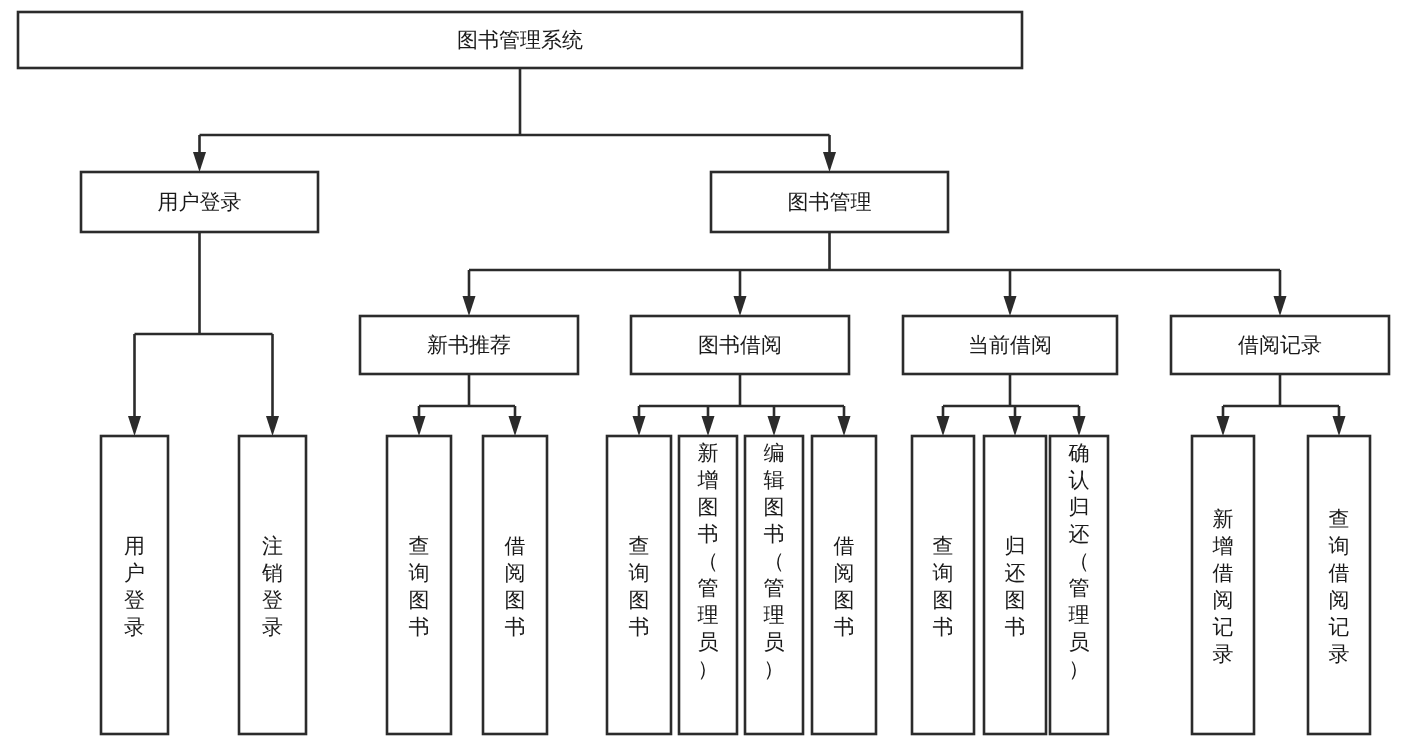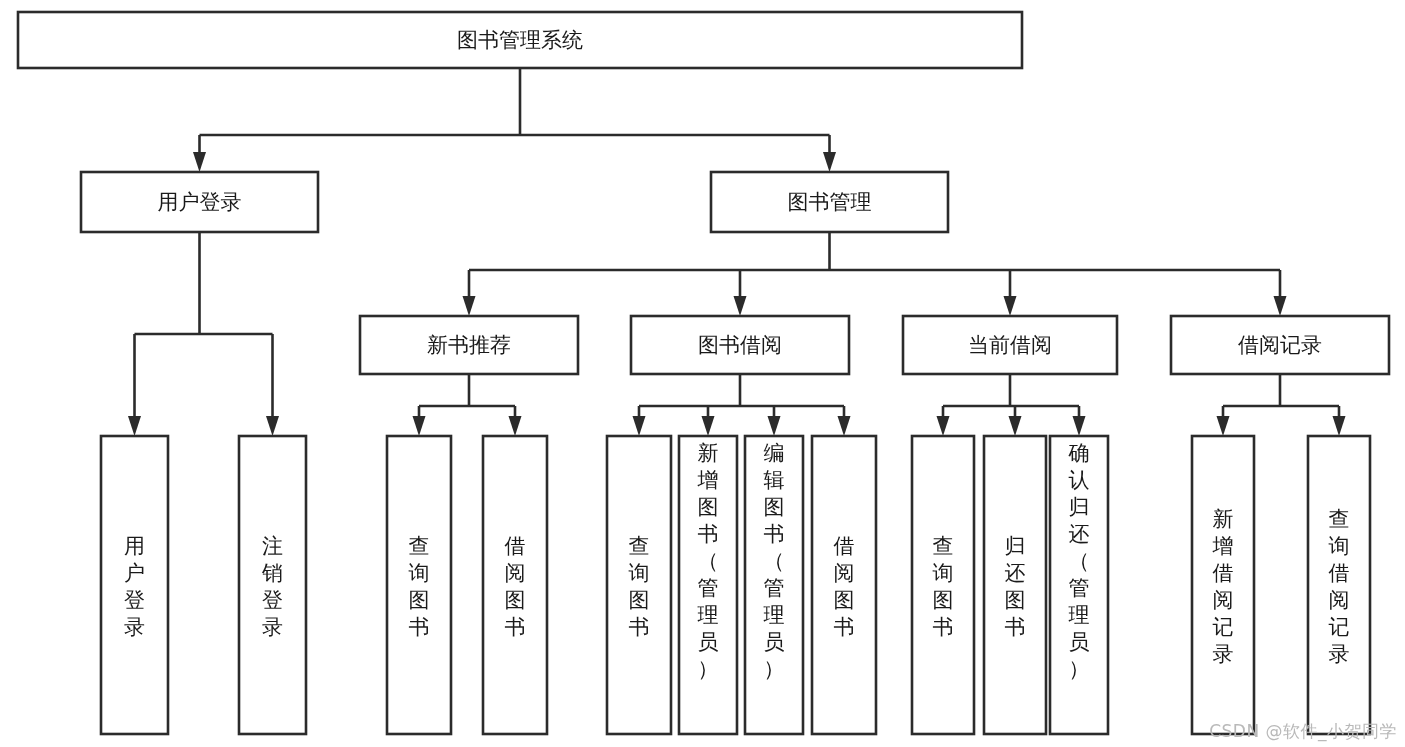--- a/index.html
+++ b/index.html
@@ -217,15 +217,14 @@
           <rect class="node-box" x="1192" y="436" width="62" height="298"></rect>
           <text class="node-label-vertical" x="1223" y="526"><tspan x="1223" dy="0">新</tspan><tspan x="1223" dy="27">增</tspan><tspan x="1223" dy="27">借</tspan><tspan x="1223" dy="27">阅</tspan><tspan x="1223" dy="27">记</tspan><tspan x="1223" dy="27">录</tspan></text>
         </g>
         <g>
           <rect class="node-box" x="1308" y="436" width="62" height="298"></rect>
           <text class="node-label-vertical" x="1339" y="526"><tspan x="1339" dy="0">查</tspan><tspan x="1339" dy="27">询</tspan><tspan x="1339" dy="27">借</tspan><tspan x="1339" dy="27">阅</tspan><tspan x="1339" dy="27">记</tspan><tspan x="1339" dy="27">录</tspan></text>
         </g>
       </g>
   </svg>
 
-  <div class="watermark">CSDN @软件_小贺同学</div>
 
 </div>
 
 </body></html>

